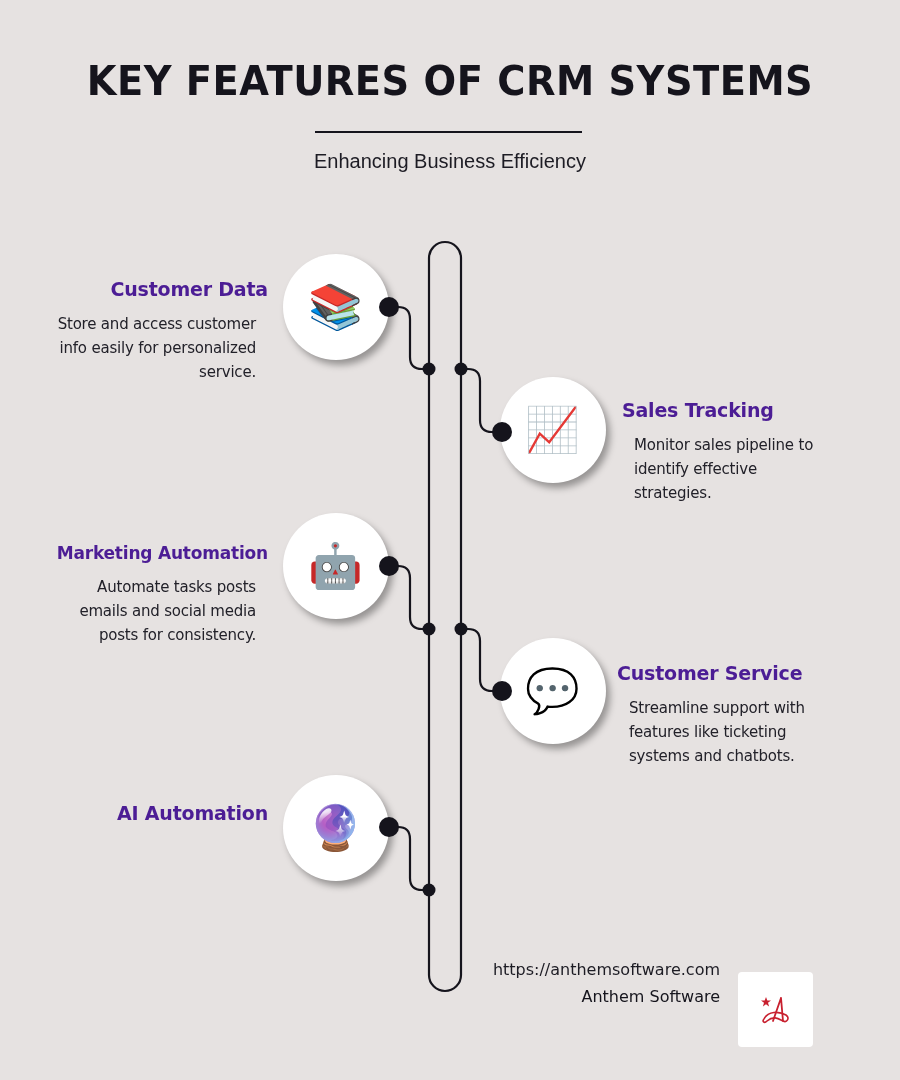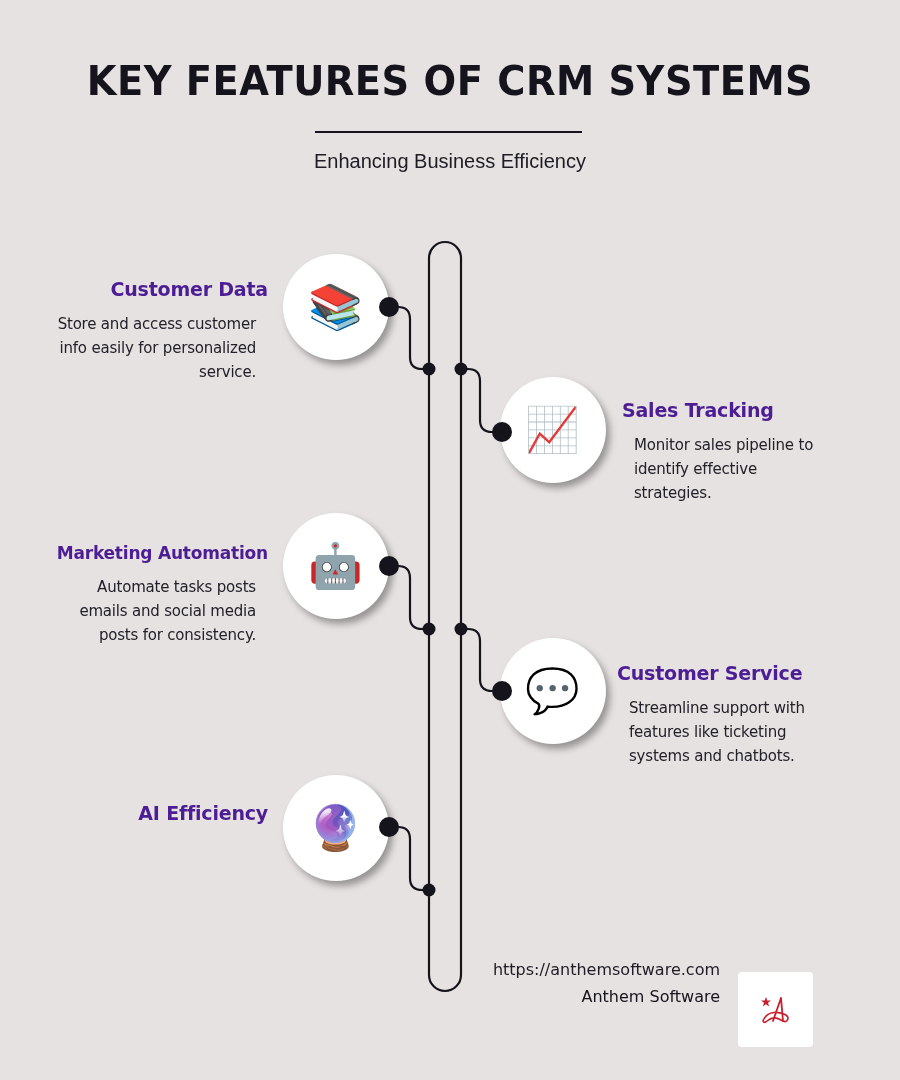--- a/index.html
+++ b/index.html
@@ -123,21 +123,21 @@
 </div>
 <div class="feature right" style="left:617px; top:662px; width:205px;">
   <h3>Customer Service</h3>
   <p>Streamline support with features like ticketing systems and chatbots.</p>
 </div>
 
 <div class="node" style="left:283px; top:775px;">
   <span>🔮</span>
 </div>
 <div class="feature left" style="left:38px; top:802px;">
-  <h3>AI Efficiency</h3>
+  <h3>AI Automation</h3>
 </div>
 
 <svg class="connectors" width="900" height="1080" style="pointer-events:none;">
   <g fill="#15141c">
     <circle cx="389" cy="307" r="10"></circle>
     <circle cx="502" cy="432" r="10"></circle>
     <circle cx="389" cy="566" r="10"></circle>
     <circle cx="502" cy="691" r="10"></circle>
     <circle cx="389" cy="827" r="10"></circle>
   </g>

